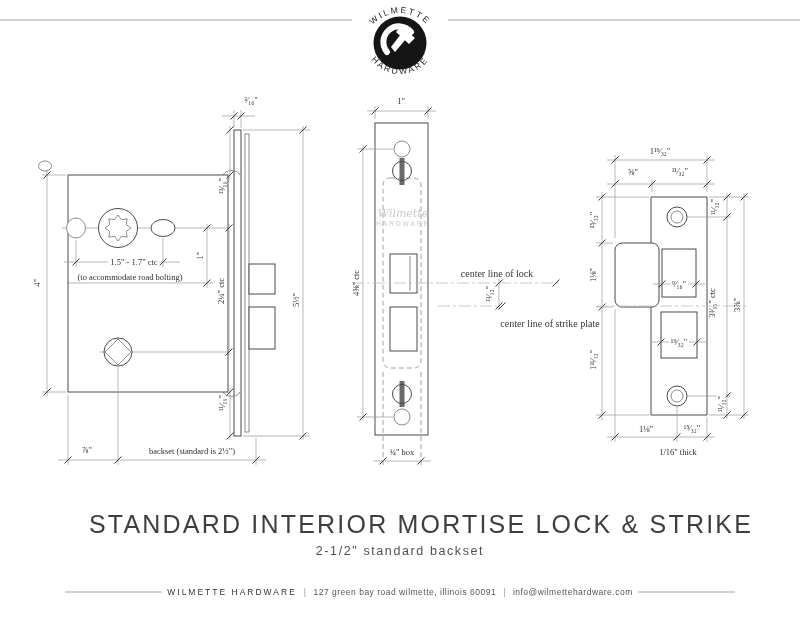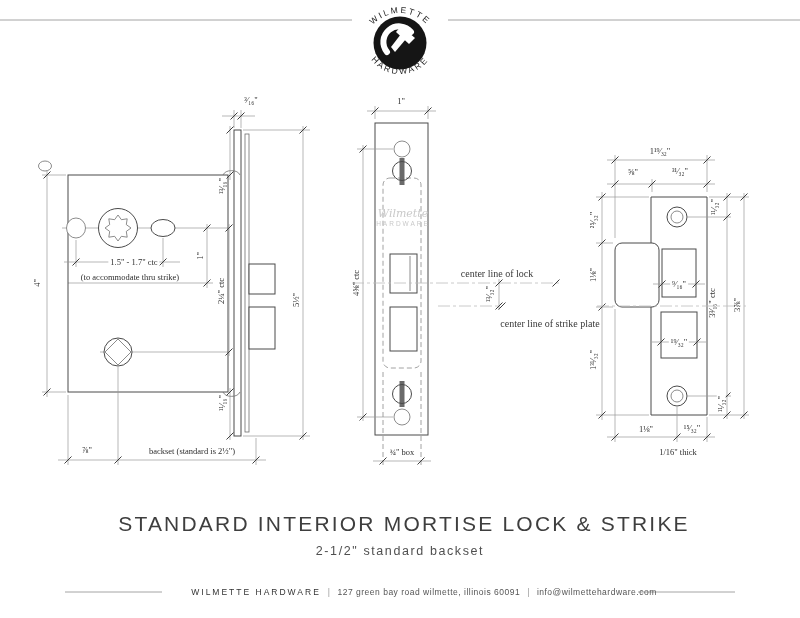--- a/index.html
+++ b/index.html
@@ -15,25 +15,25 @@
   .cl{stroke:#bdbdbd;stroke-width:.8;fill:none;stroke-dasharray:12 3 3 3;}
   .dash{stroke:#8a8a8a;stroke-width:.8;fill:none;stroke-dasharray:5 3;}
   .rule{stroke:#9a9a9a;stroke-width:.9;}
   .lbl{position:absolute;font-family:"Liberation Serif",serif;font-size:8.5px;color:#2e2e2e;
        transform:translate(-50%,-50%);white-space:nowrap;line-height:1;}
   .rot{transform:translate(-50%,-50%) rotate(-90deg);}
   .bg{background:#fff;padding:0 2px;}
   .sansl{font-family:Liberation Serif, serif;font-size:10px;color:#383838;}
   .wm1{font-family:"DejaVu Serif",serif;font-style:italic;font-size:11px;color:#c9c9c9;}
   .wm2{font-family:"Liberation Sans",sans-serif;font-size:6.5px;letter-spacing:2px;color:#c9c9c9;}
-  .title{position:absolute;left:404px;top:524px;transform:translate(-50%,-50%);
-         font-size:21px;letter-spacing:2.2px;color:#3e3e3e;white-space:nowrap;}
+  .title{position:absolute;left:421px;top:524px;transform:translate(-50%,-50%);
+         font-size:25px;letter-spacing:2.2px;color:#3e3e3e;white-space:nowrap;}
   .subtitle{position:absolute;left:400px;top:551px;transform:translate(-50%,-50%);
          font-size:12.5px;letter-spacing:1.6px;color:#4f4f4f;white-space:nowrap;}
-  .footer{position:absolute;left:424px;top:592px;transform:translate(-50%,-50%);
+  .footer{position:absolute;left:400px;top:592px;transform:translate(-50%,-50%);
          font-size:8.5px;letter-spacing:.5px;color:#555;white-space:nowrap;}
   .footer .brand{letter-spacing:2px;color:#333;}
   .footer .sep{color:#999;padding:0 7px;}
 </style>
 </head>
 <body>
 
 <div class="page">
 
 <svg class="draw" width="800" height="618" viewBox="0 0 800 618">
@@ -233,21 +233,21 @@
 
 <div class="lbl" style="left:251px;top:100px">³⁄₁₆"</div>
 <div class="lbl rot" style="left:222px;top:186px">¹³⁄₁₆"</div>
 <div class="lbl rot" style="left:200px;top:256px">1"</div>
 <div class="lbl rot" style="left:221px;top:291px">2¼" ctc</div>
 <div class="lbl rot" style="left:222px;top:403px">¹¹⁄₁₆"</div>
 <div class="lbl rot" style="left:37px;top:283px">4"</div>
 <div class="lbl rot" style="left:296px;top:300px">5½"</div>
 <div class="lbl" style="left:87px;top:450px">⅞"</div>
 <div class="lbl bg" style="left:134px;top:262px">1.5" - 1.7" ctc</div>
-<div class="lbl" style="left:130px;top:277px">(to accommodate thru strike)</div>
+<div class="lbl" style="left:130px;top:277px">(to accommodate road bolting)</div>
 <div class="lbl" style="left:192px;top:451px">backset  (standard is 2½")</div>
 
 <div class="lbl" style="left:401px;top:101px">1"</div>
 <div class="lbl rot" style="left:356px;top:283px">4⅝" ctc</div>
 <div class="lbl" style="left:402px;top:452px">¾" box</div>
 <div class="lbl wm1" style="left:403px;top:213px">Wilmette</div>
 <div class="lbl wm2" style="left:403px;top:224px">HARDWARE</div>
 
 <div class="lbl sansl" style="left:497px;top:274px">center line of lock</div>
 <div class="lbl sansl" style="left:550px;top:324px">center line of strike plate</div>

